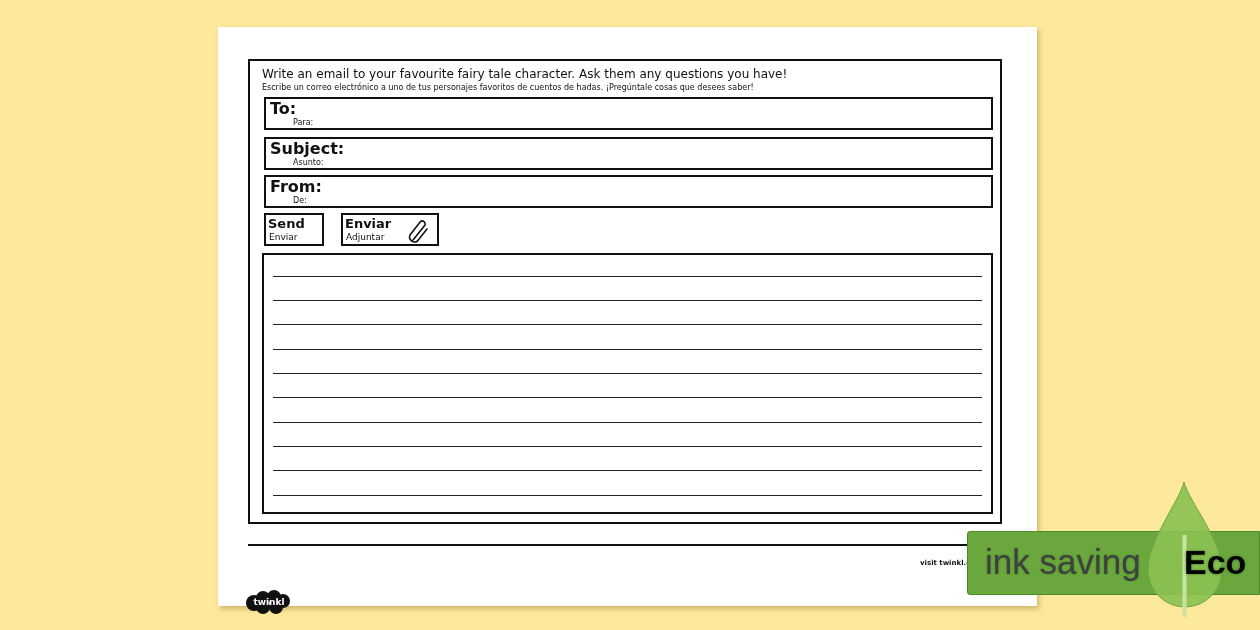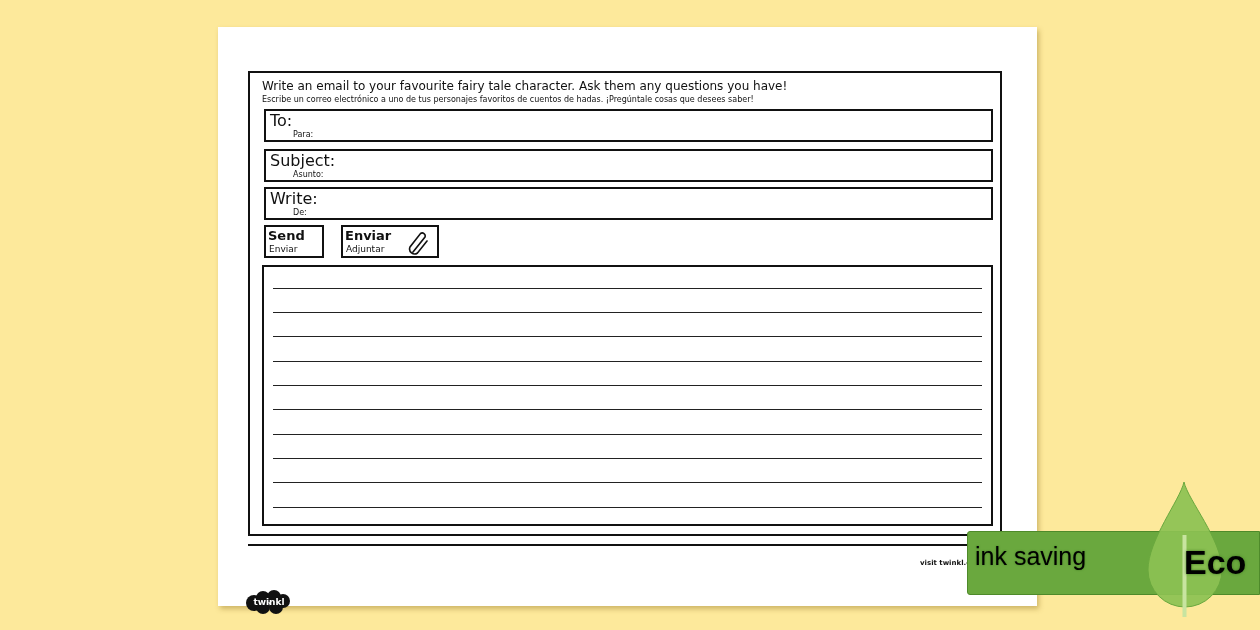--- a/index.html
+++ b/index.html
@@ -1,54 +1,54 @@
 <!DOCTYPE html>
 <html><head>
 <meta charset="utf-8">
 <style>
   html,body{margin:0;padding:0;}
   body{width:1260px;height:630px;background:#fde99b;position:relative;overflow:hidden;font-family:"DejaVu Sans",sans-serif;}
   .page{position:absolute;left:218px;top:27px;width:819px;height:579px;background:#fff;box-shadow:2px 3px 5px rgba(150,120,40,0.45);}
-  .frame{position:absolute;left:30px;top:32px;width:754px;height:465px;border:2.5px solid #111;box-sizing:border-box;margin-top:12px;}
+  .frame{position:absolute;left:30px;top:32px;width:754px;height:465px;border:2.5px solid #111;box-sizing:border-box;}
   .instr{position:absolute;left:12px;top:6px;font-size:12px;color:#111;white-space:nowrap;}
   .instr-es{position:absolute;left:12px;top:22px;font-size:8px;color:#111;white-space:nowrap;}
   .field{position:absolute;left:14px;width:729px;border:2px solid #111;box-sizing:border-box;height:33px;}
-  .field .lbl{position:absolute;left:4px;top:1px;font-size:16px;font-weight:normal;color:#111;line-height:18px;}
+  .field .lbl{position:absolute;left:4px;top:1px;font-size:16px;font-weight:bold;color:#111;line-height:18px;}
   .field .sub{position:absolute;left:4px;bottom:1px;font-size:8px;color:#111;line-height:9px;padding-left:23px;}
   .btn{position:absolute;top:152px;height:33px;border:2px solid #111;box-sizing:border-box;text-align:center;}
   .btn .lbl{position:absolute;left:2px;top:1px;font-size:13px;font-weight:bold;color:#111;}
   .btn .sub{position:absolute;left:3px;bottom:2px;font-size:9px;color:#111;}
   .body-box{position:absolute;left:12px;top:192px;width:731px;height:261px;border:2px solid #111;box-sizing:border-box;}
   .line{position:absolute;left:9px;width:709px;height:0;border-top:1.5px solid #222;}
   .footer-line{position:absolute;left:30px;top:517px;width:754px;height:0;border-top:2.5px solid #111;}
   .logo{position:absolute;left:28px;top:523px;width:46px;height:25px;margin-top:40px;}
   .visit{position:absolute;left:702px;top:532px;font-size:7px;font-weight:bold;color:#111;white-space:nowrap;}
   .eco-banner{position:absolute;left:967px;top:531px;width:293px;height:64px;background:#6aa83e;border:1px solid #4e8a2a;border-radius:3px 0 0 3px;box-sizing:border-box;}
-  .eco-text{position:absolute;left:7px;top:10px;font-size:25px;color:#000000;font-family:"Liberation Sans",sans-serif;text-shadow:0 0 2px #3f7a20;white-space:nowrap;}
+  .eco-text{position:absolute;left:17px;top:10px;font-size:35px;color:#404040;font-family:"Liberation Sans",sans-serif;text-shadow:0 0 2px #3f7a20;white-space:nowrap;}
   .leaf{position:absolute;left:1140px;top:480px;width:90px;height:140px;}
   .eco-label{position:absolute;left:1184px;top:543px;font-size:34px;font-weight:bold;color:#000000;font-family:"Liberation Sans",sans-serif;text-shadow:0 0 3px #3f7a20;}
 </style>
 </head>
 <body>
 
 <div class="page">
   <div class="frame">
     <div class="instr">Write an email to your favourite fairy tale character. Ask them any questions you have!</div>
     <div class="instr-es">Escribe un correo electrónico a uno de tus personajes favoritos de cuentos de hadas. ¡Pregúntale cosas que desees saber!</div>
 
     <div class="field" style="top:36px">
       <span class="lbl">To:</span>
       <span class="sub">Para:</span>
     </div>
     <div class="field" style="top:76px">
       <span class="lbl">Subject:</span>
       <span class="sub">Asunto:</span>
     </div>
     <div class="field" style="top:114px">
-      <span class="lbl">Write:</span>
+      <span class="lbl">From:</span>
       <span class="sub">De:</span>
     </div>
 
     <div class="btn" style="left:14px;width:60px">
       <span class="lbl">Send</span>
       <span class="sub">Enviar</span>
     </div>
     <div class="btn" style="left:91px;width:98px">
       <span class="lbl">Enviar</span>
       <span class="sub">Adjuntar</span>

